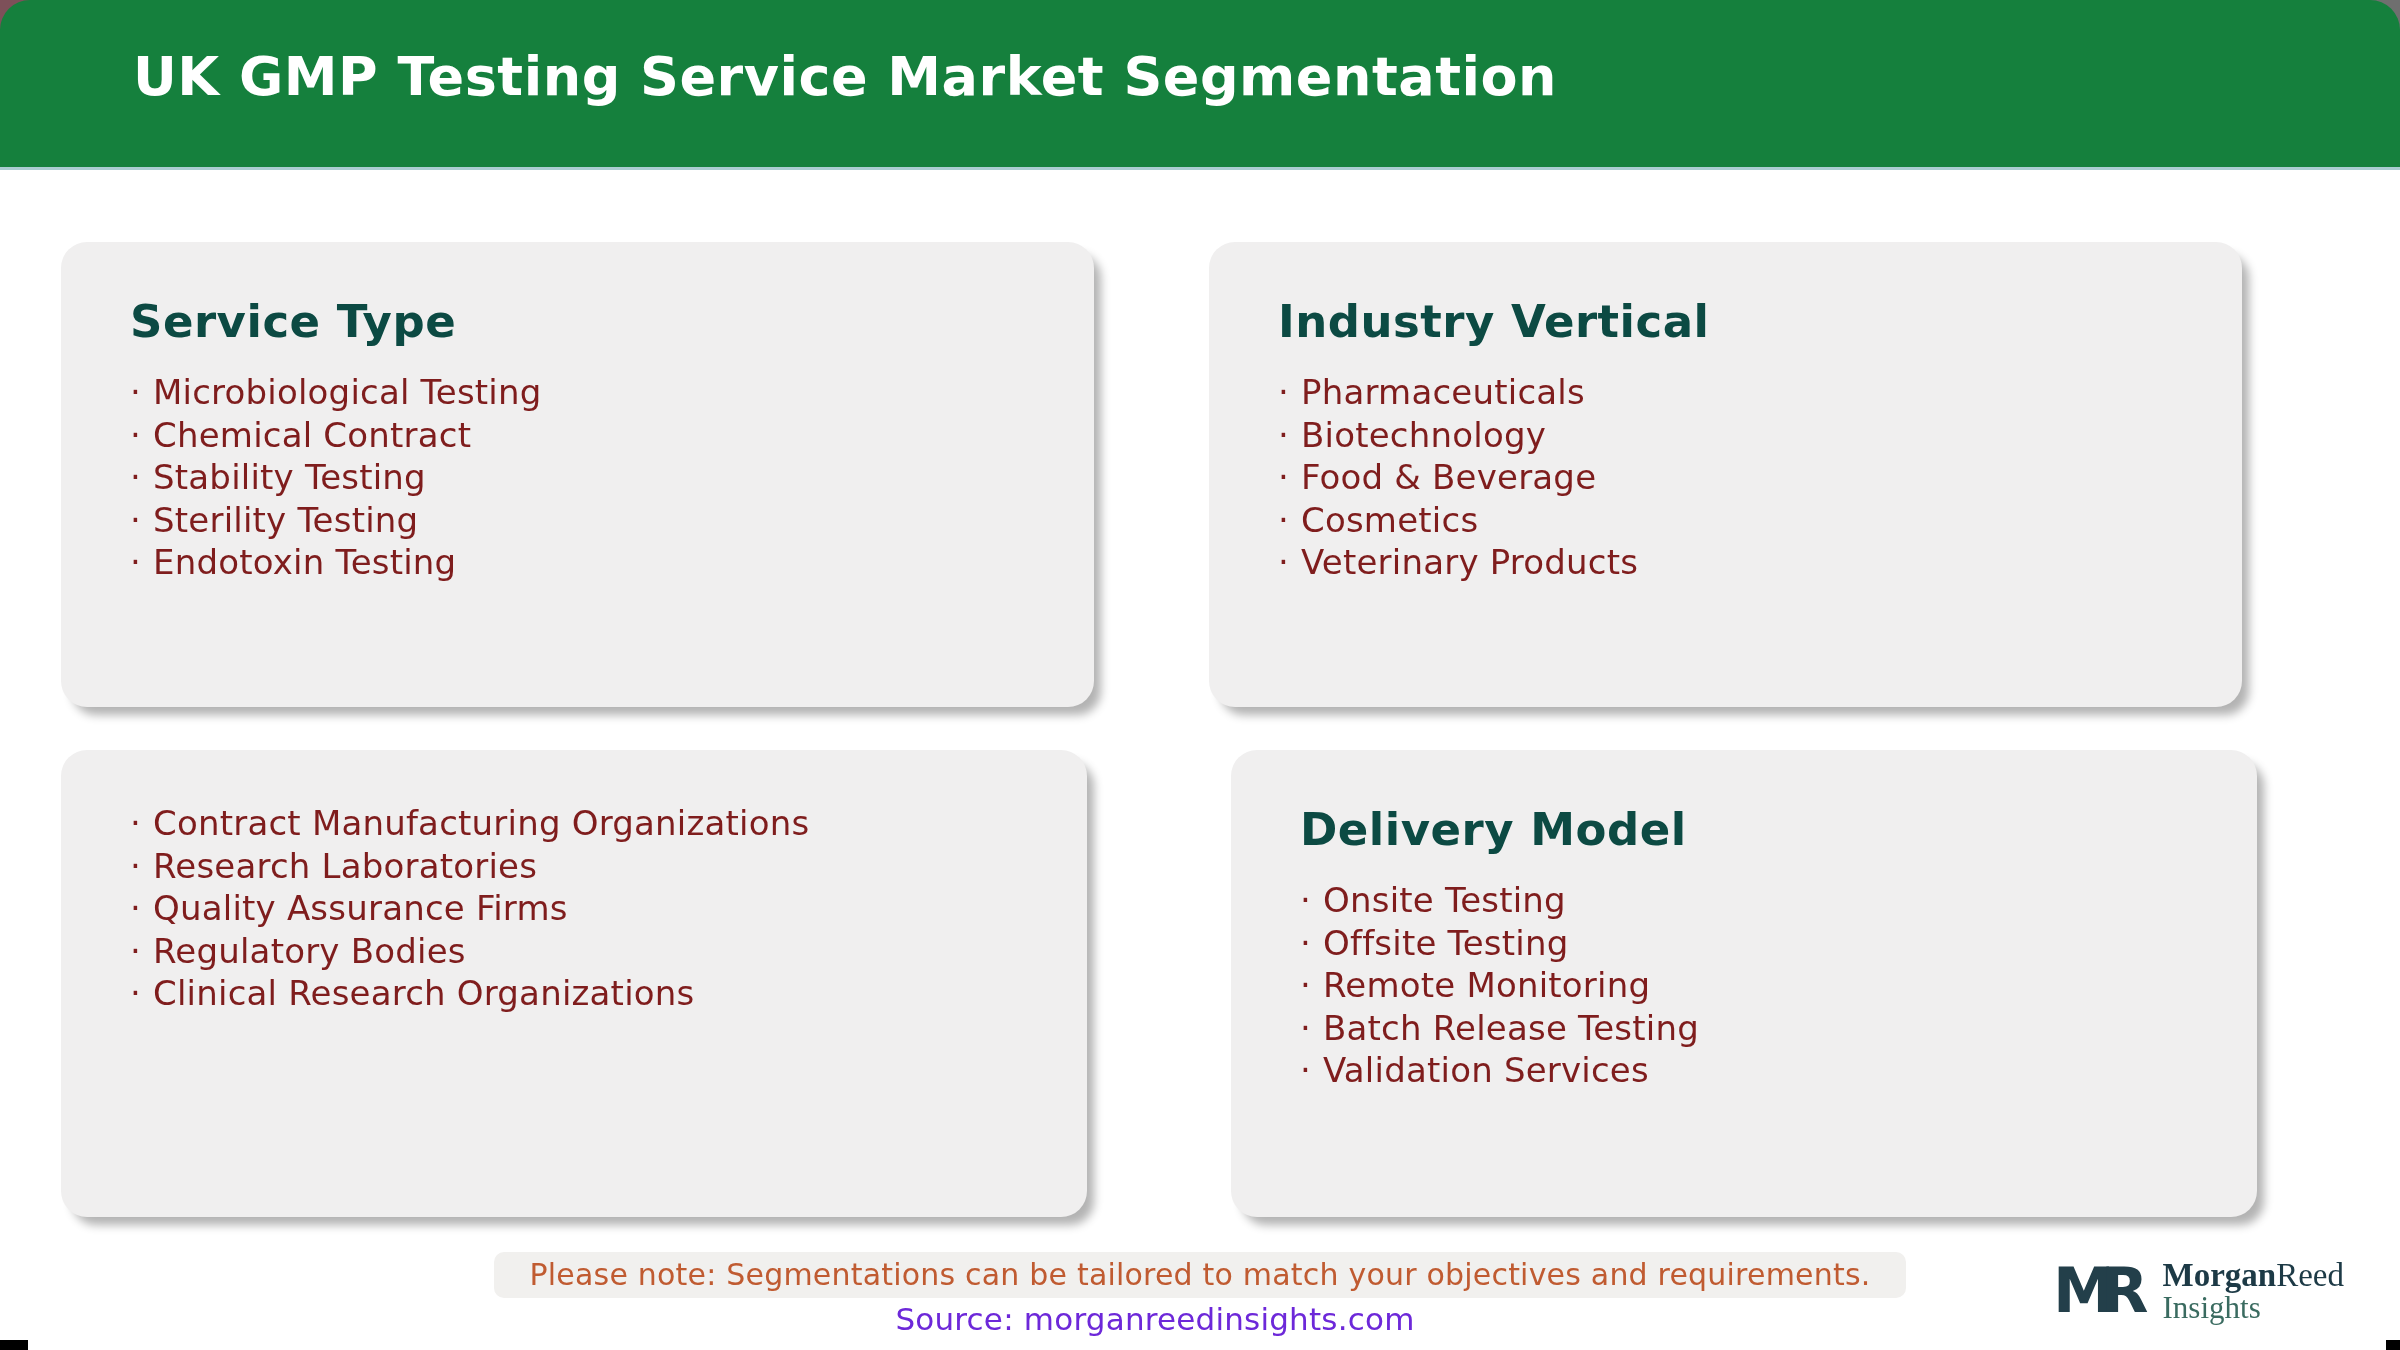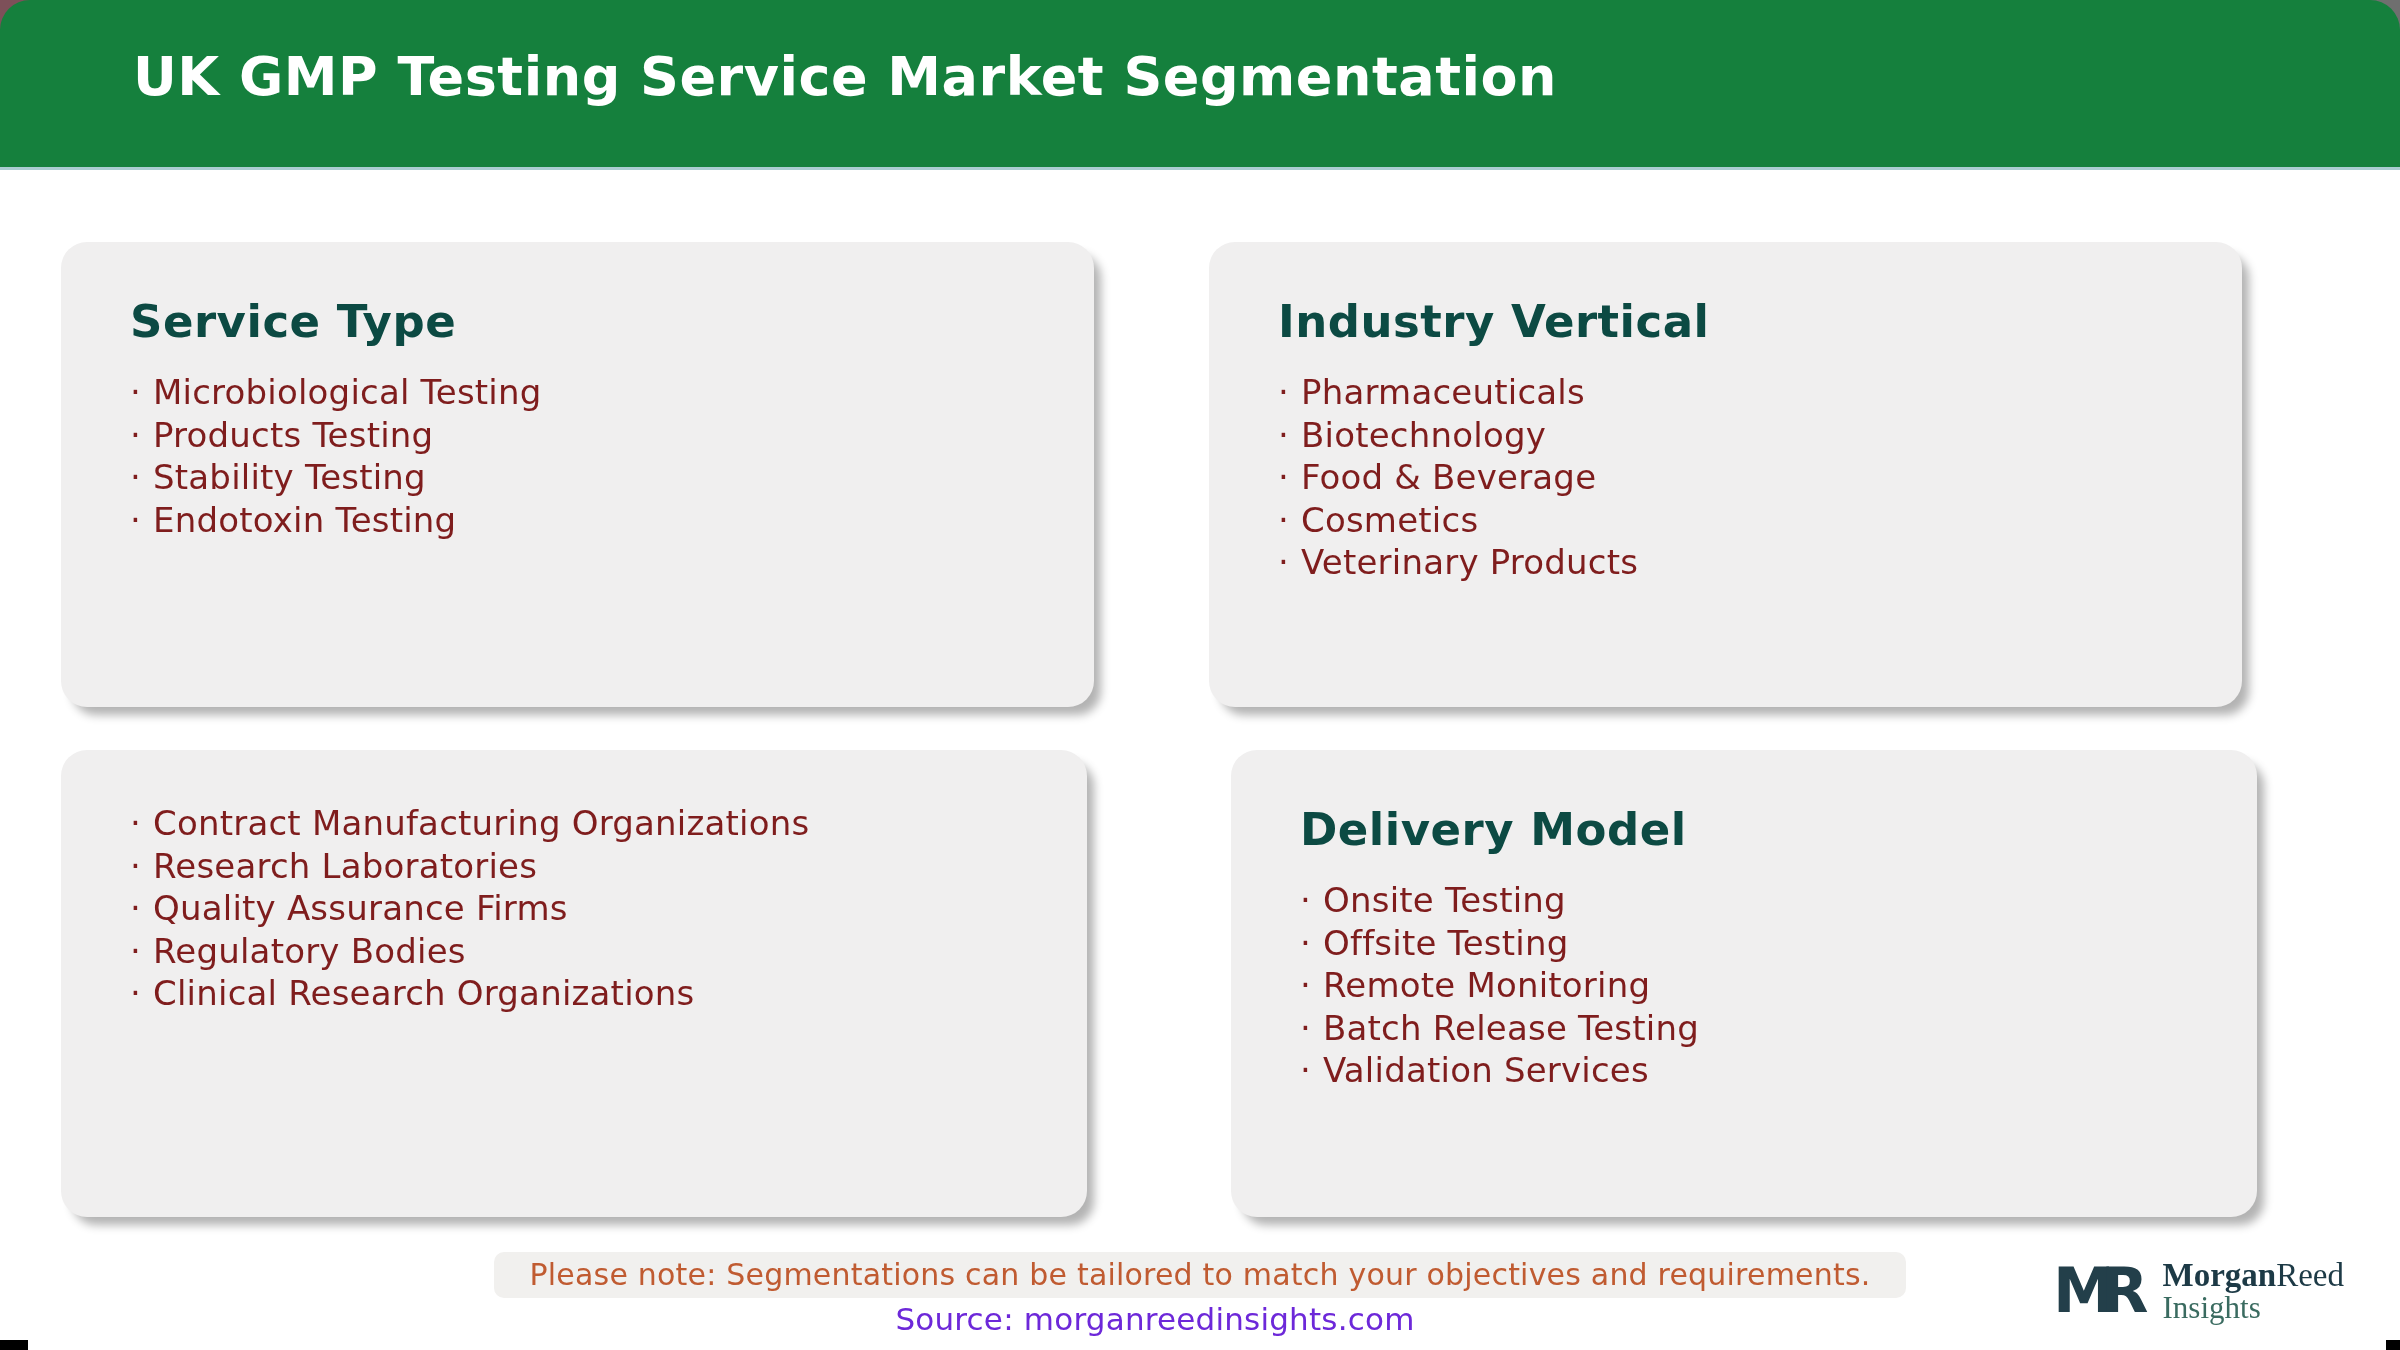--- a/index.html
+++ b/index.html
@@ -82,22 +82,23 @@
 <div class="corner-accent right"></div>
 
 <header class="header">
   <h1>UK GMP Testing Service Market Segmentation</h1>
 </header>
 
 <section class="card c1">
   <h2>Service Type</h2>
   <ul>
     <li><span class="bullet">·</span><span>Microbiological Testing</span></li>
-    <li><span class="bullet">·</span><span>Products Testing</span></li>
+    <li><span class="bullet">·</span><span>Chemical Contract</span></li>
     <li><span class="bullet">·</span><span>Stability Testing</span></li>
+    <li><span class="bullet">·</span><span>Sterility Testing</span></li>
     <li><span class="bullet">·</span><span>Endotoxin Testing</span></li>
   </ul>
 </section>
 
 <section class="card c2">
   <h2>Industry Vertical</h2>
   <ul>
     <li><span class="bullet">·</span><span>Pharmaceuticals</span></li>
     <li><span class="bullet">·</span><span>Biotechnology</span></li>
     <li><span class="bullet">·</span><span>Food &amp; Beverage</span></li>

